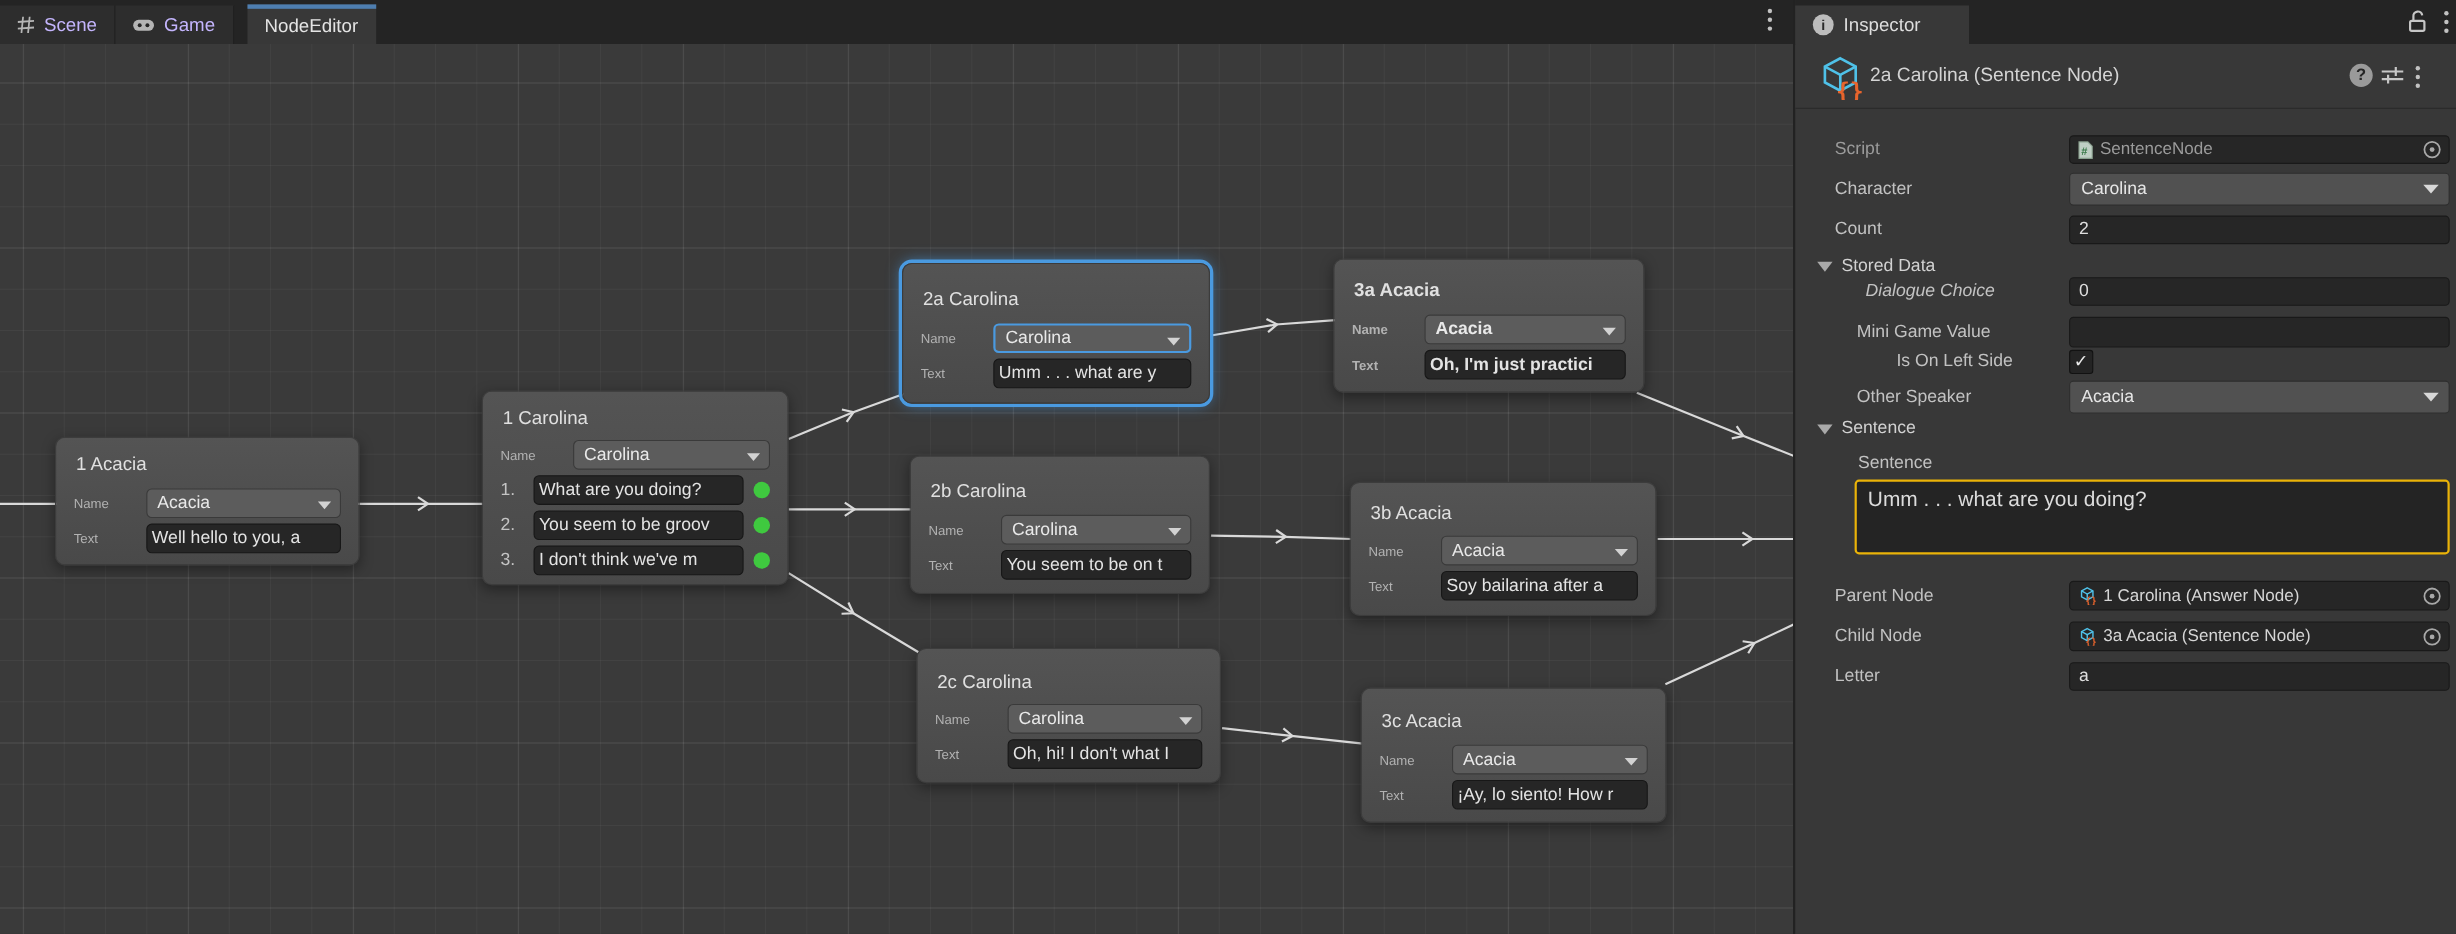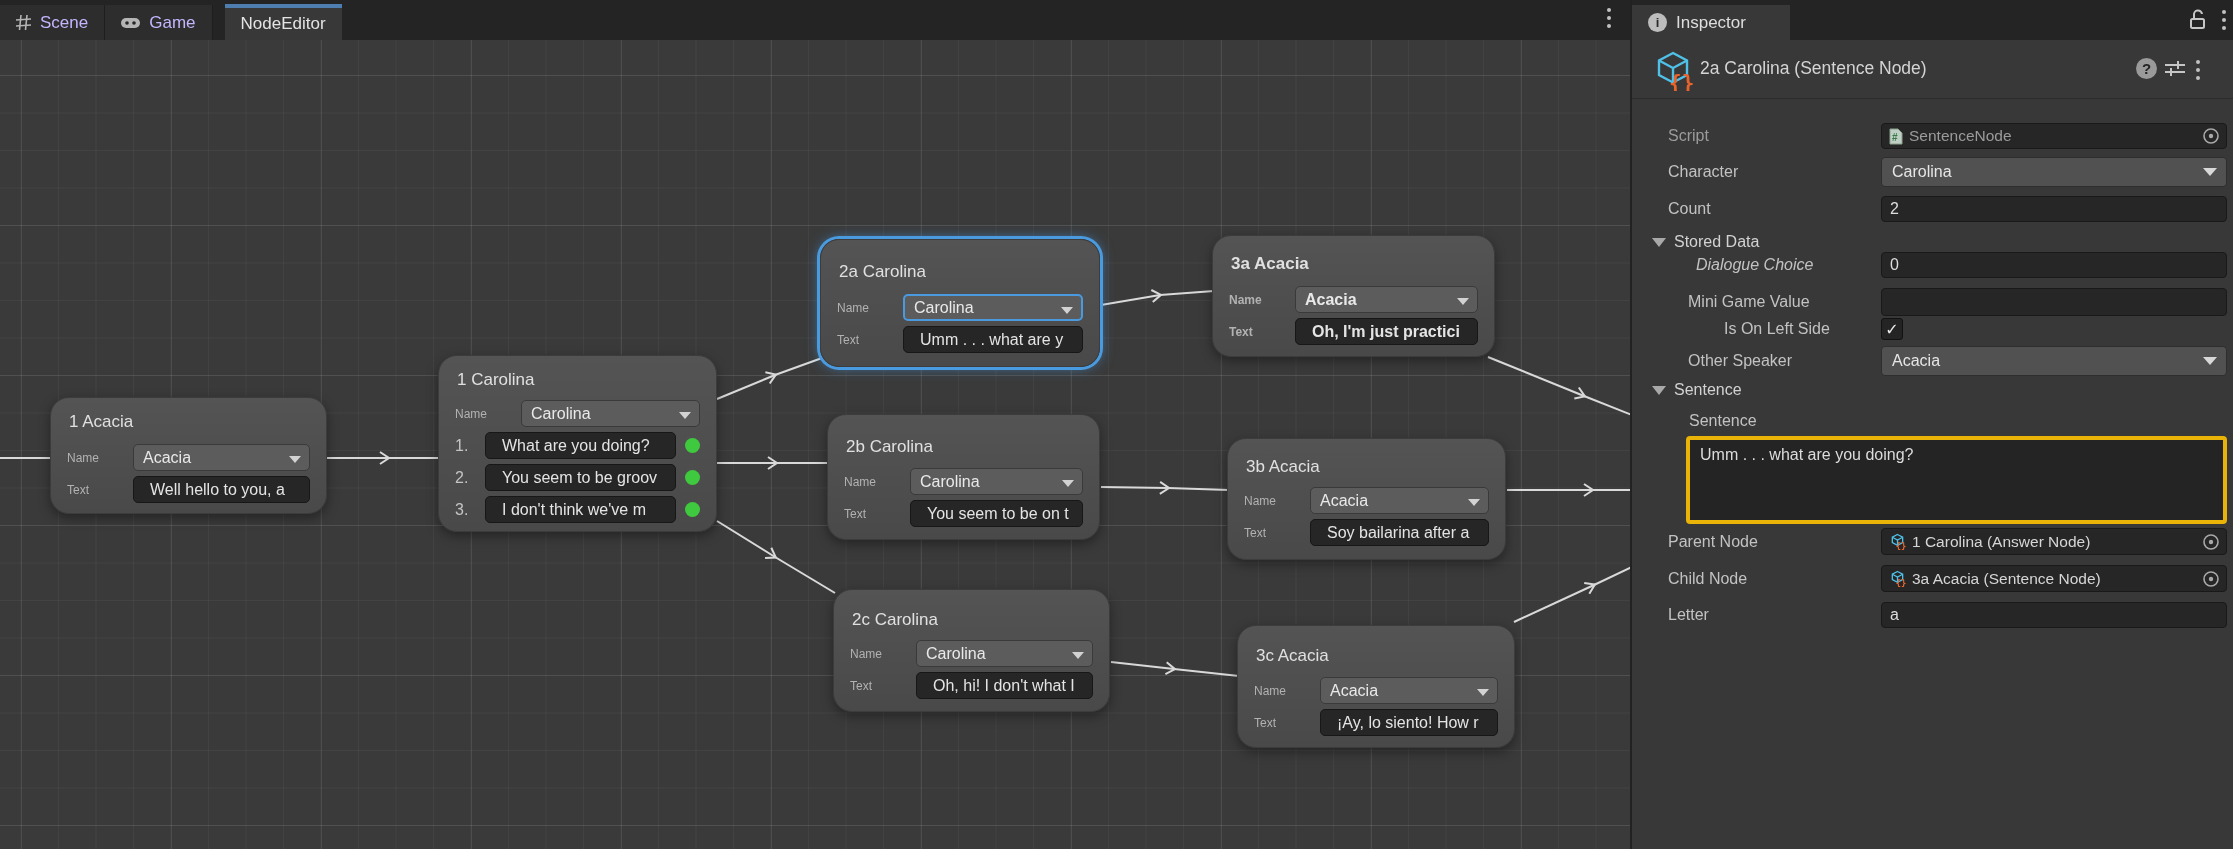--- a/index.html
+++ b/index.html
@@ -25,35 +25,35 @@
       linear-gradient(rgba(255,255,255,0.075) 1px, transparent 1px),
       linear-gradient(90deg, rgba(255,255,255,0.075) 1px, transparent 1px),
       linear-gradient(rgba(255,255,255,0.04) 1px, transparent 1px),
       linear-gradient(90deg, rgba(255,255,255,0.04) 1px, transparent 1px);
     background-size:150px 150px,150px 150px,37.5px 37.5px,37.5px 37.5px;
     background-position:21px 35px,21px 35px,20.5px 35px,20.5px 35px;
     overflow:hidden;}
   .edges{position:absolute;left:0;top:0;}
 
   .node{position:absolute;background:linear-gradient(#545454,#494949);
-        border:1px solid #3c3c3c;border-radius:19px;
+        border:1px solid #3c3c3c;border-radius:9px;
         box-shadow:0 4px 12px rgba(0,0,0,0.38);box-sizing:border-box;}
   .node.selected{box-shadow:0 0 0 3px #4a9ae0,0 0 14px rgba(74,154,224,.75);}
   .node-title{position:absolute;left:18px;top:14px;font-size:17px;color:#e0e0e0;white-space:nowrap;}
   .nrow{position:absolute;left:16px;right:16px;height:27px;display:flex;align-items:center;}
   .nlabel{width:66px;font-size:12px;color:#b2b2b2;flex:none;}
   .num{width:30px;font-size:16px;color:#c4c4c4;flex:none;}
   .dd{flex:1;height:27px;background:#5c5c5c;border:1px solid #3a3a3a;border-radius:5px;
       display:flex;align-items:center;padding:0 9px;font-size:16px;color:#e9e9e9;
       box-sizing:border-box;position:relative;white-space:nowrap;overflow:hidden;cursor:pointer;}
   .dd.focused{border:2px solid #4a9ae0;}
   .dd .arrow{position:absolute;right:8px;top:11px;width:0;height:0;
       border-left:6px solid transparent;border-right:6px solid transparent;border-top:7px solid #d2d2d2;}
   .tf{flex:1;height:27px;background:#262626;border:1px solid #171717;border-radius:5px;
-      display:flex;align-items:center;padding:0 16px;font-size:16px;color:#e4e4e4;
+      display:flex;align-items:center;padding:0 4px;font-size:16px;color:#e4e4e4;
       box-sizing:border-box;white-space:nowrap;overflow:hidden;}
   .port{width:15px;height:15px;border-radius:50%;background:#3fc93f;flex:none;margin-left:9px;cursor:pointer;}
 
   
   .inspector{position:absolute;left:1630px;top:0;width:603px;height:849px;background:#383838;
              border-left:2px solid #222;box-sizing:border-box;}
   .insp-tabbar{position:absolute;left:0;top:0;right:0;height:40px;background:#242424;
                border-bottom:1px solid #1b1b1b;}
   .insp-tab{position:absolute;left:0;top:5px;height:35px;width:158px;background:#383838;
             display:flex;align-items:center;gap:9px;padding-left:16px;box-sizing:border-box;
@@ -83,23 +83,23 @@
        font-size:16px;color:#e6e6e6;cursor:pointer;}
   .idd .arrow{position:absolute;right:9px;width:0;height:0;border-left:7px solid transparent;
        border-right:7px solid transparent;border-top:8px solid #d8d8d8;}
   .objfield{position:absolute;left:249px;width:346px;background:#262626;border:1px solid #191919;
           border-radius:4px;box-sizing:border-box;display:flex;align-items:center;gap:6px;
           padding:0 30px 0 7px;font-size:15.5px;color:#d6d6d6;white-space:nowrap;overflow:hidden;}
   .picker{position:absolute;right:6px;top:50%;transform:translateY(-50%);cursor:pointer;}
   .checkbox{position:absolute;left:249px;width:22px;height:22px;background:#242424;
             border:1px solid #121212;border-radius:3px;display:flex;align-items:center;
             justify-content:center;color:#ececec;font-size:16px;cursor:pointer;box-sizing:border-box;}
-  .textarea{position:absolute;left:54px;width:541px;height:88px;background:#242424;
-            border:4px solid #eab308;border-radius:4px;box-sizing:border-box;padding:6px 10px;
-            font-size:16px;color:#dcdcdc;}
+  .textarea{position:absolute;left:54px;width:541px;height:68px;background:#242424;
+            border:2px solid #eab308;border-radius:4px;box-sizing:border-box;padding:6px 10px;
+            font-size:19px;color:#dcdcdc;}
   .muted{color:#9b9b9b;}
 </style>
 </head>
 <body>
 
 <div class="topbar">
   <div class="tab">
     <svg width="15" height="15" viewBox="0 0 15 15">
       <g stroke="#b5b5b5" stroke-width="1.6" fill="none">
         <line x1="5" y1="0" x2="3.5" y2="15"></line>

